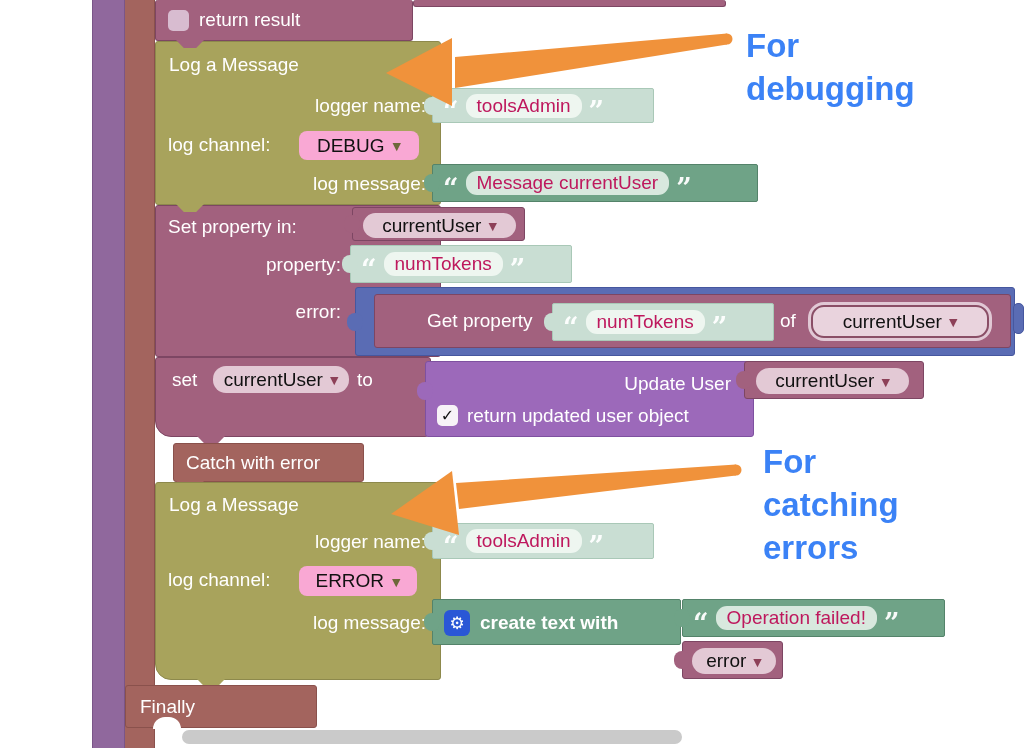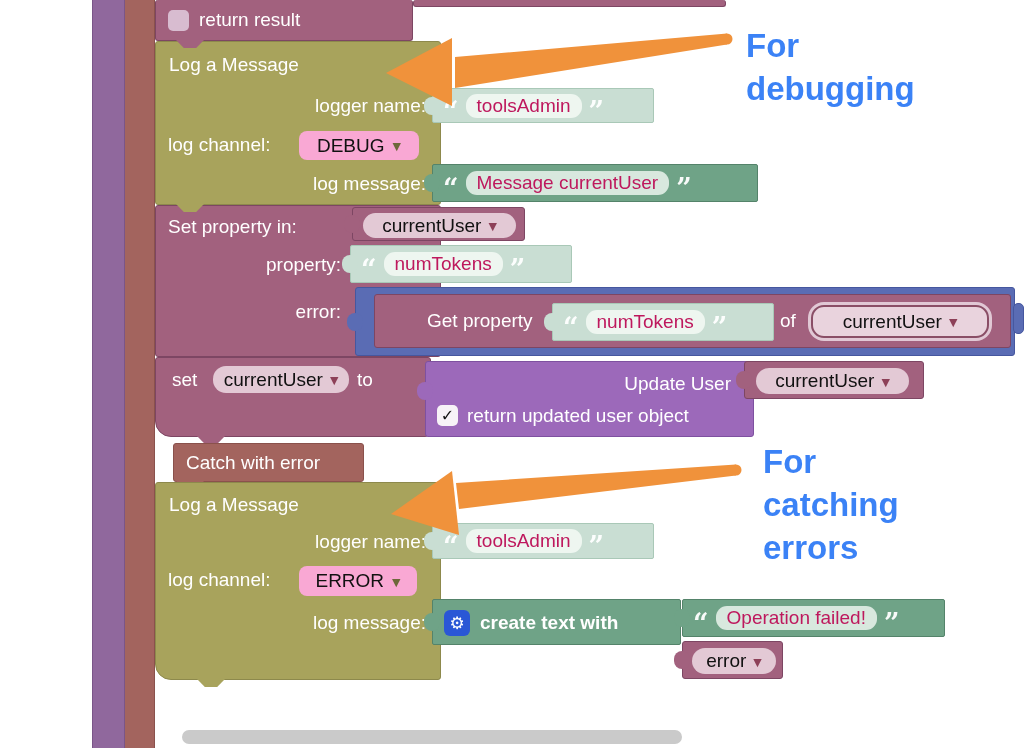--- a/index.html
+++ b/index.html
@@ -216,20 +216,24 @@
     <span class="q">”</span>
   </div>
   <div class="abs blk mauve" style="left:682px;top:641px;width:101px;height:38px;">
     <span class="tab-l" style="background:#A2617E;"></span>
     <div class="pill" style="left:9px;top:6px;width:84px;height:26px;">
       <span>error</span>
       <span class="arr">▼</span>
     </div>
   </div>
 
+  <div class="abs blk brown" style="left:125px;top:685px;width:192px;height:43px;">
+    <div class="lbl" style="left:14px;top:10px;">Finally</div>
+    <div class="notch-w" style="left:27px;top:31px;width:28px;height:12px;"></div>
+  </div>
 
   <div class="scroll" style="left:182px;top:730px;width:500px;height:14px;"></div>
 
   <svg class="arrows" width="1024" height="748" viewBox="0 0 1024 748">
     <g fill="#F0923B">
       <circle cx="727" cy="39" r="5.5"></circle>
       <polygon points="727,33.5 455,57 455,88 727,44.5"></polygon>
       <polygon points="452,38 452,106 386,73"></polygon>
       <circle cx="736" cy="470" r="5.5"></circle>
       <polygon points="736,464.5 456,483 459,509 736,475.5"></polygon>

